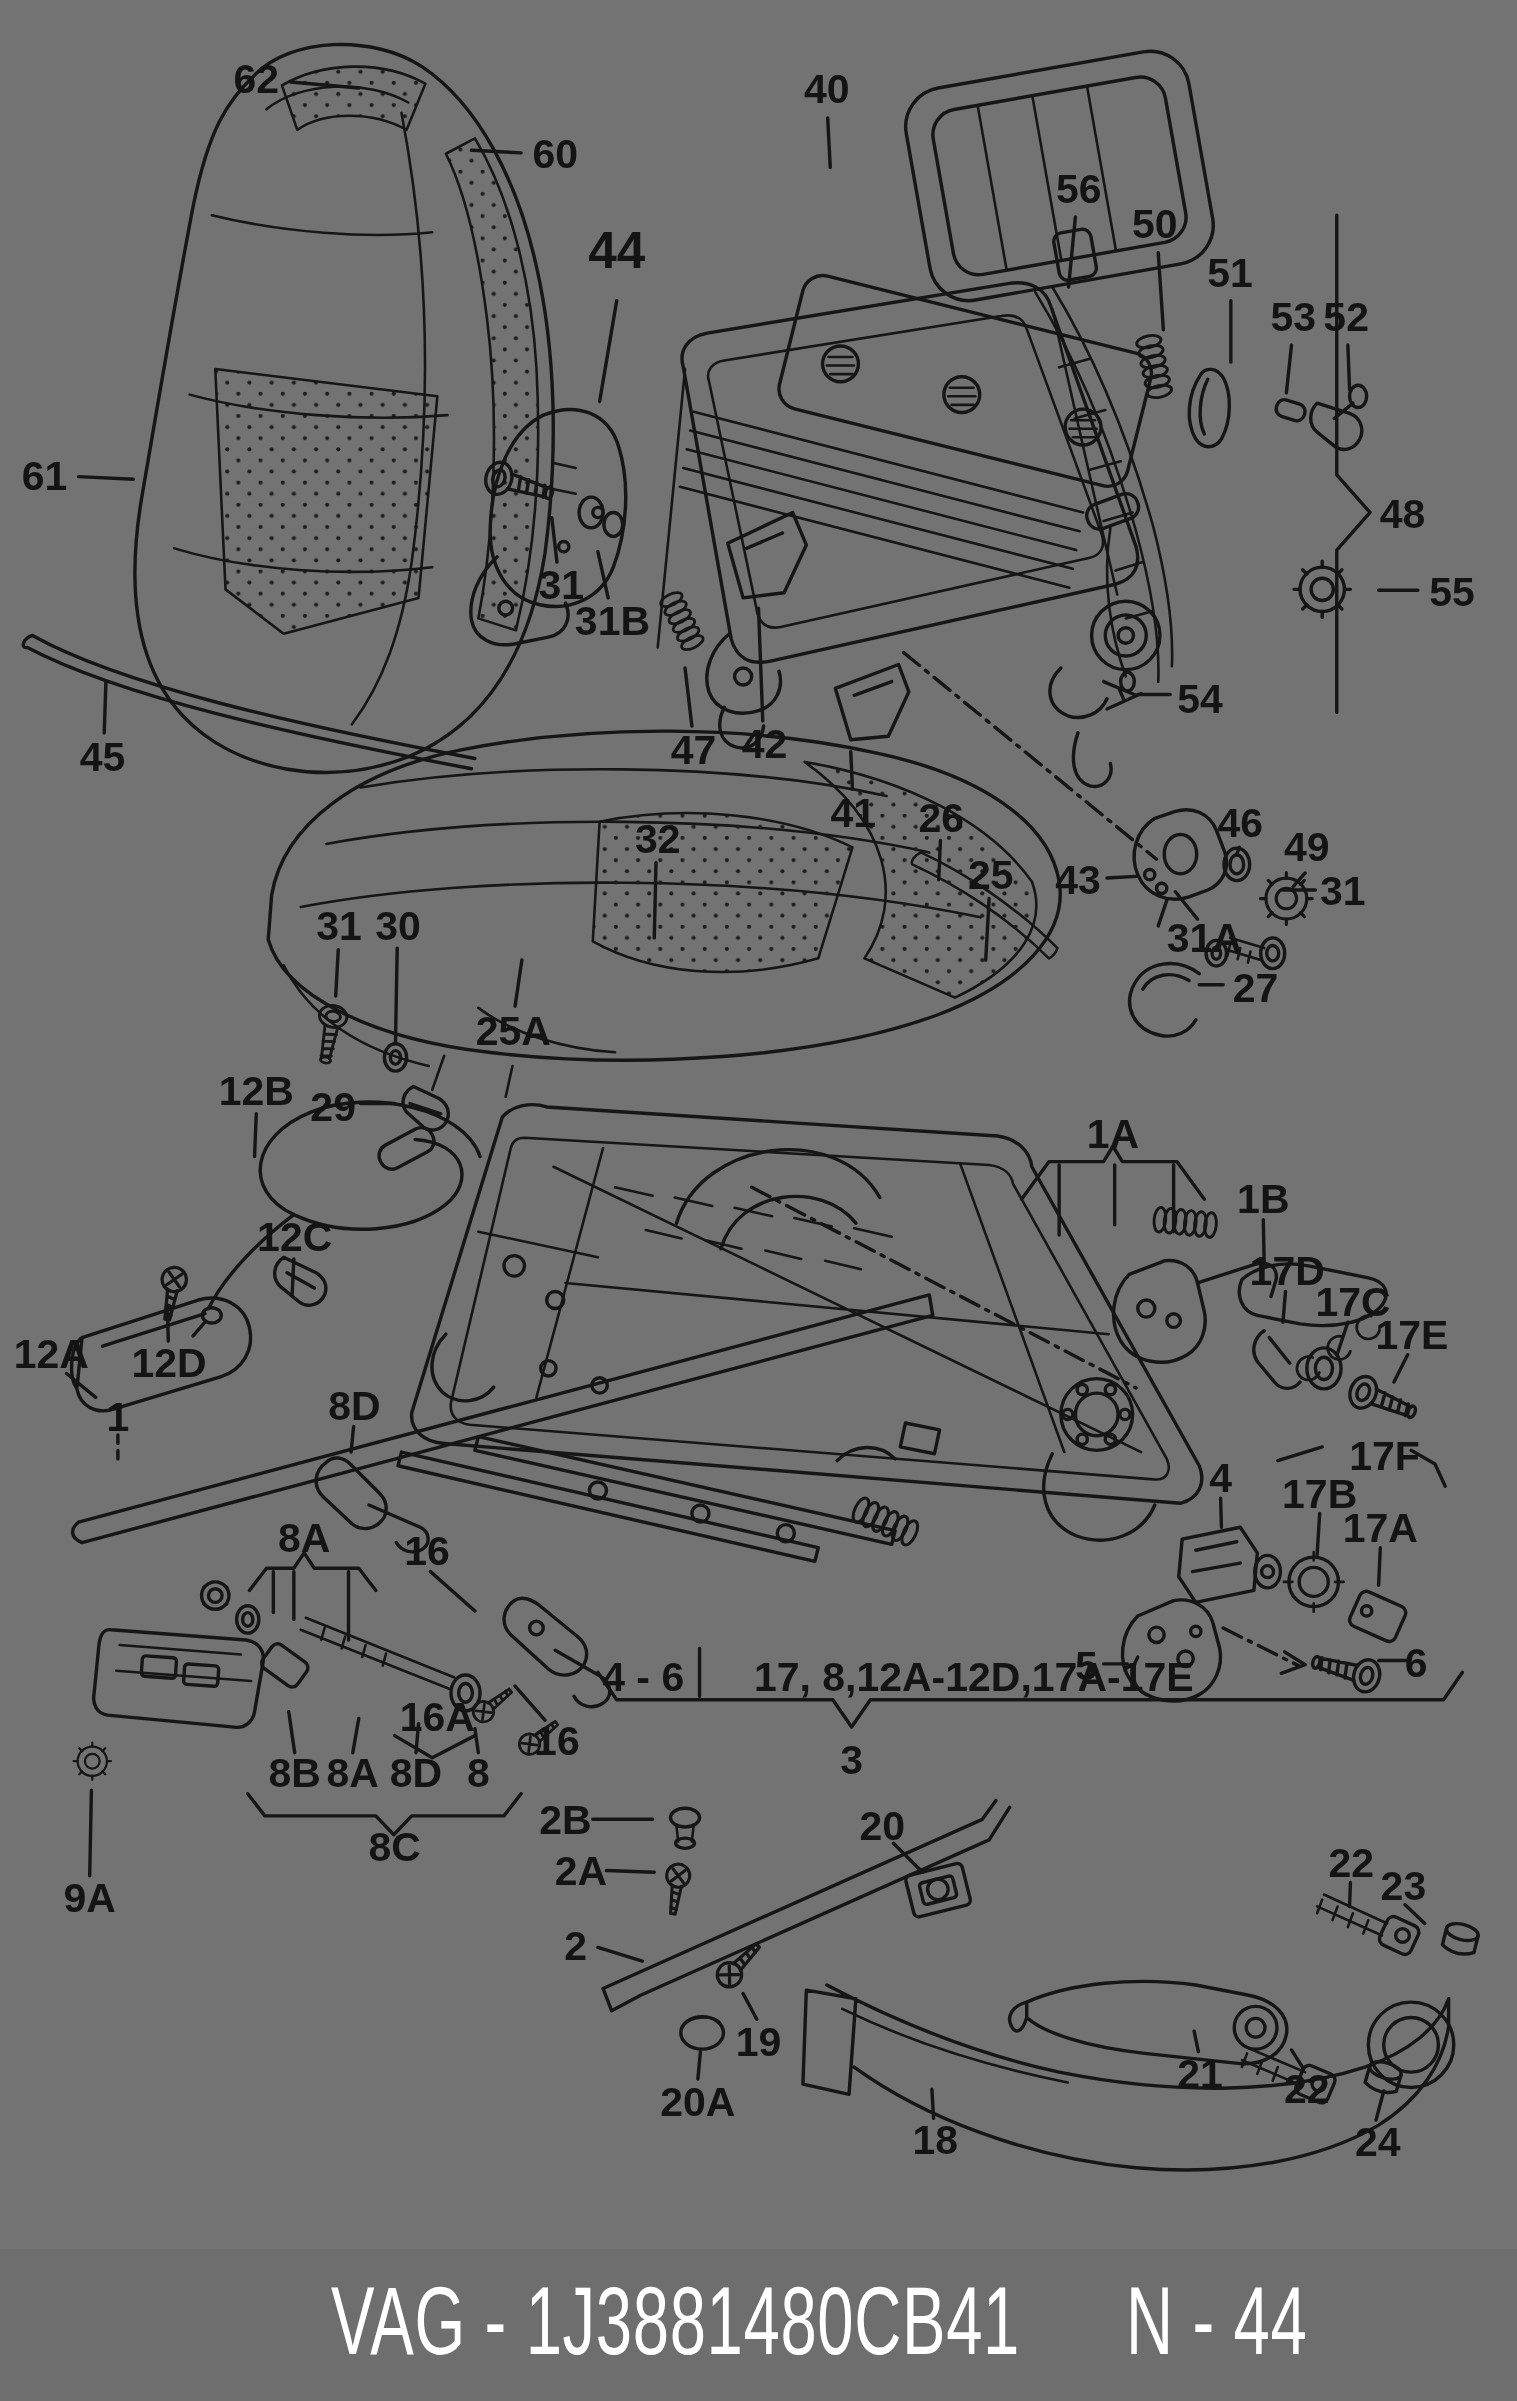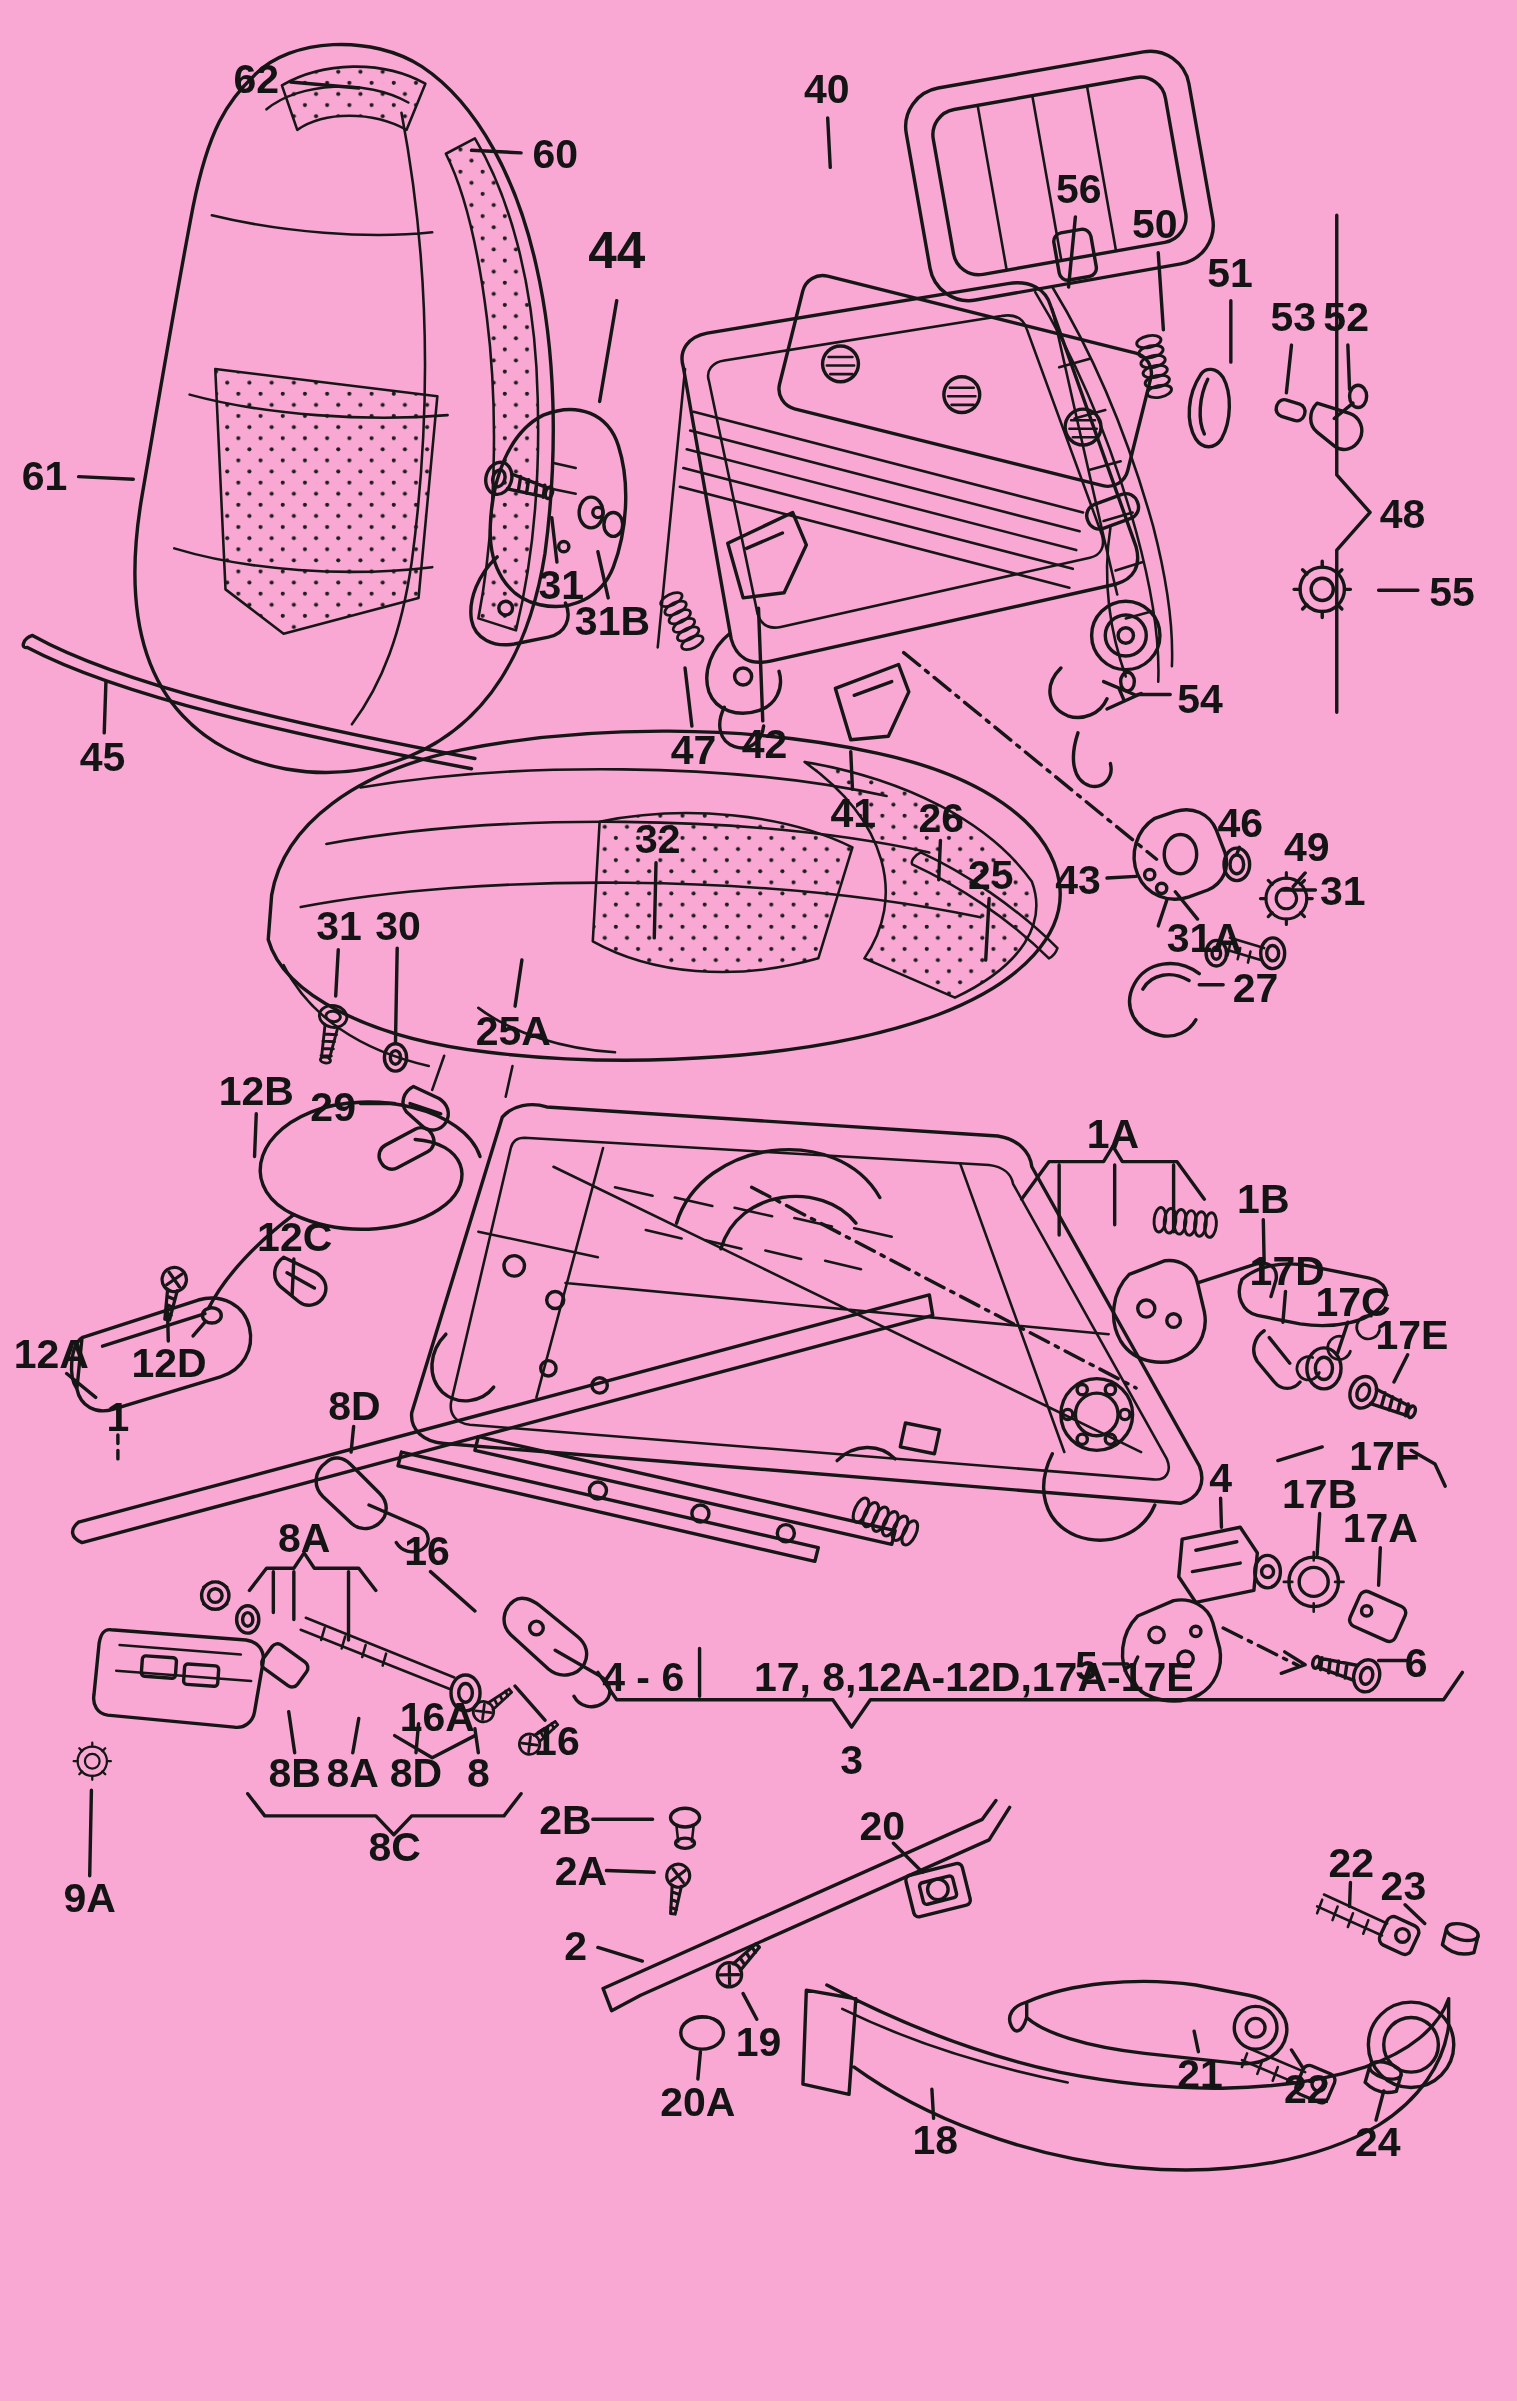--- a/index.html
+++ b/index.html
@@ -19,21 +19,21 @@
   #footer{position:absolute;left:0;height:152px;width:100%;}
   #footer span{position:absolute;top:50%;white-space:nowrap;
     font-size:96px;font-weight:400;letter-spacing:0.9px;
     transform:translateY(-54%) scaleX(0.68);transform-origin:left center;}
   #footer .ftl{left:331px;}
   #footer .ftr{left:1126px;}
 </style>
 </head>
 <body>
 
-<div id="page" style="background: #f9a8d4;">
+<div id="page" style="background: #737373;">
 
 <svg id="art" width="1517" height="2401" viewBox="0 0 1776 2811">
   <defs>
     <pattern id="dotp" width="26" height="26" patternUnits="userSpaceOnUse">
       <circle cx="6" cy="6" r="2.4"></circle>
           <circle cx="19" cy="19" r="2.4"></circle>
     </pattern>
     <g id="coil">
       <ellipse cx="0" cy="0" rx="8" ry="17"></ellipse>
           <ellipse cx="14" cy="0" rx="8" ry="17"></ellipse>
@@ -396,15 +396,19 @@
         <text x="888" y="2407">19</text>
         <text x="1095" y="2522">18</text>
         <text x="1582" y="2197">22</text>
         <text x="1643" y="2224">23</text>
         <text x="1405" y="2444">21</text>
         <text x="1530" y="2462">22</text>
         <text x="1613" y="2524">24</text>
       </g>
 </svg>
 
-
+<div id="footer" style="top: 2249px; height: 152px; background: rgb(110, 110, 110); color: rgb(255, 255, 255);">
+  <span class="ftl">VAG - 1J3881480CB41</span>
+  <span class="ftr">N - 44</span>
 </div>
 
+</div>
+
 
 </body></html>

